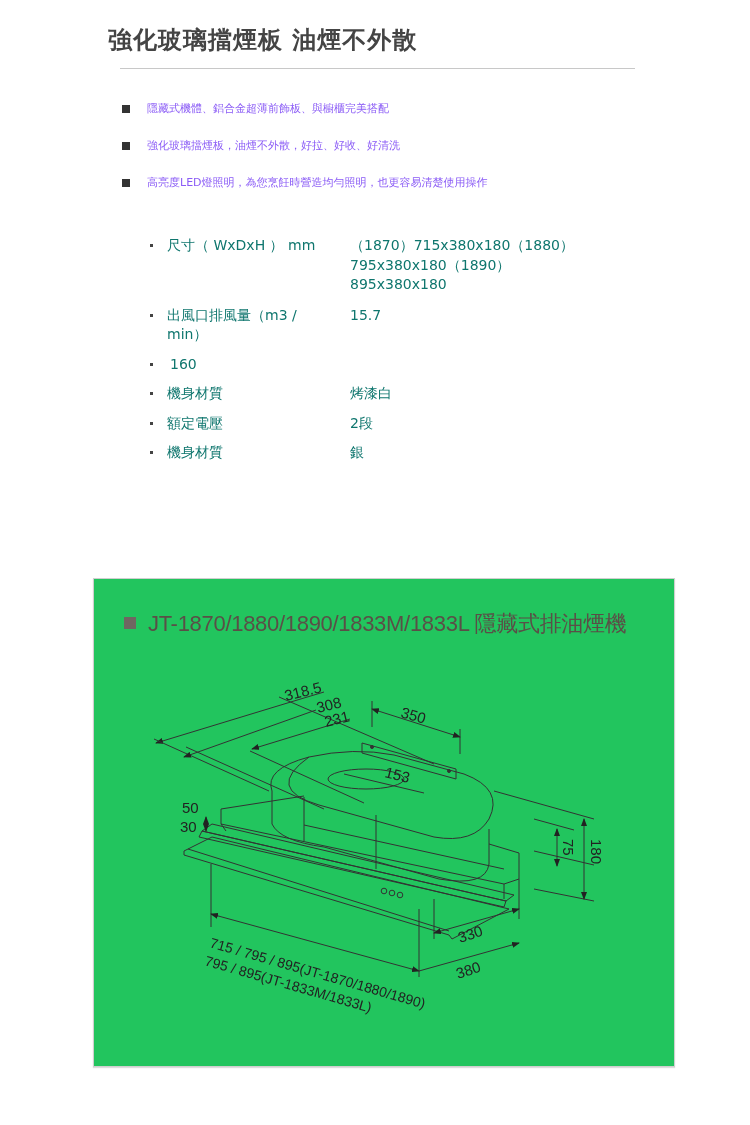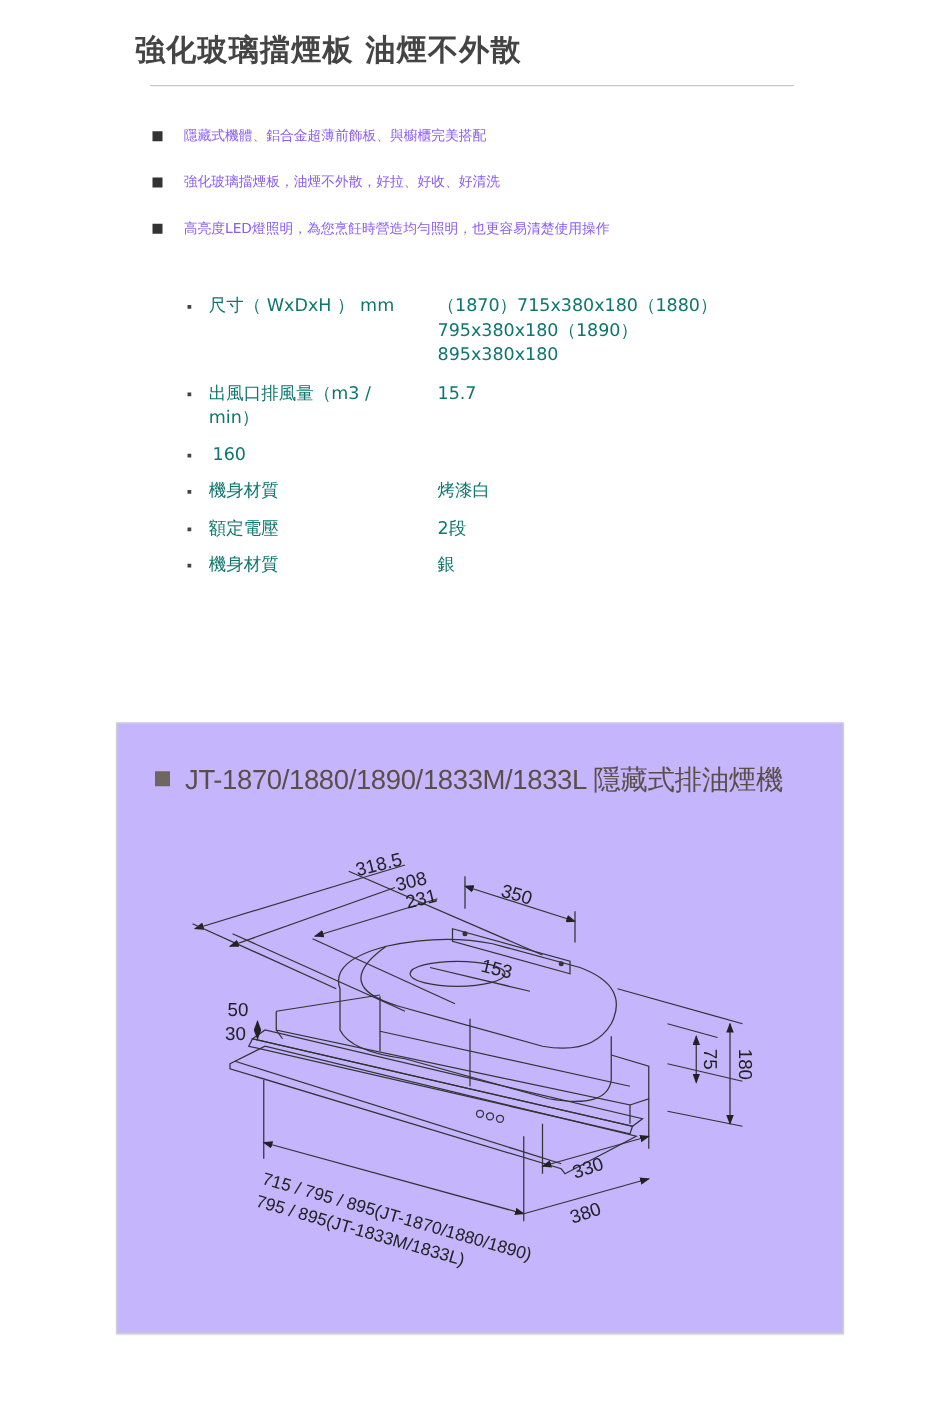--- a/index.html
+++ b/index.html
@@ -9,21 +9,21 @@
   .title-rule { position:absolute; left:120px; top:68px; width:515px; height:1px; background:#c8c8c8; }
   .features { position:absolute; left:122px; top:96px; width:500px; list-style:none; margin:0; padding:0; }
   .features li { position:relative; padding-left:25px; font-size:11px; line-height:25px; color:#8b5cf6; margin-bottom:12px; }
   .features li .sq { position:absolute; left:0; top:9px; width:8px; height:8px; background:#333; }
   .features li.multi { margin-bottom:0; }
   .specs { position:absolute; left:150px; top:236px; width:480px; }
   .spec-row { position:relative; display:flex; font-size:14px; line-height:19.5px; color:#0f766e; margin-bottom:10px; }
   .spec-row .dot { position:absolute; left:0; top:8px; width:3px; height:3px; background:#444; }
   .spec-row .label { width:180px; padding-left:17px; box-sizing:border-box; }
   .spec-row .value { flex:1; padding-left:20px; white-space:pre-line; }
-  .diagram-box { position:absolute; left:93px; top:578px; width:580px; height:487px; border:1px solid #cfcfcf; box-shadow:0 1px 1px #ddd; background:#c4b5fd; }
+  .diagram-box { position:absolute; left:93px; top:578px; width:580px; height:487px; border:1px solid #cfcfcf; box-shadow:0 1px 1px #ddd; background:#22c55e; }
   .diagram-title { position:absolute; left:30px; top:30px; font-size:22px; color:#5a4f47; letter-spacing:-0.3px; white-space:nowrap; font-family:"Liberation Sans",sans-serif; }
   .diagram-title .sq { display:inline-block; width:12px; height:12px; background:#6f6661; margin-right:12px; vertical-align:2px; }
   .diagram-svg { position:absolute; left:0; top:0; }
   .dim { font-family:"Liberation Sans",sans-serif; fill:#222; }
 </style>
 </head>
 <body>
 
 <h1 class="title">強化玻璃擋煙板 油煙不外散</h1>
 <div class="title-rule"></div>

